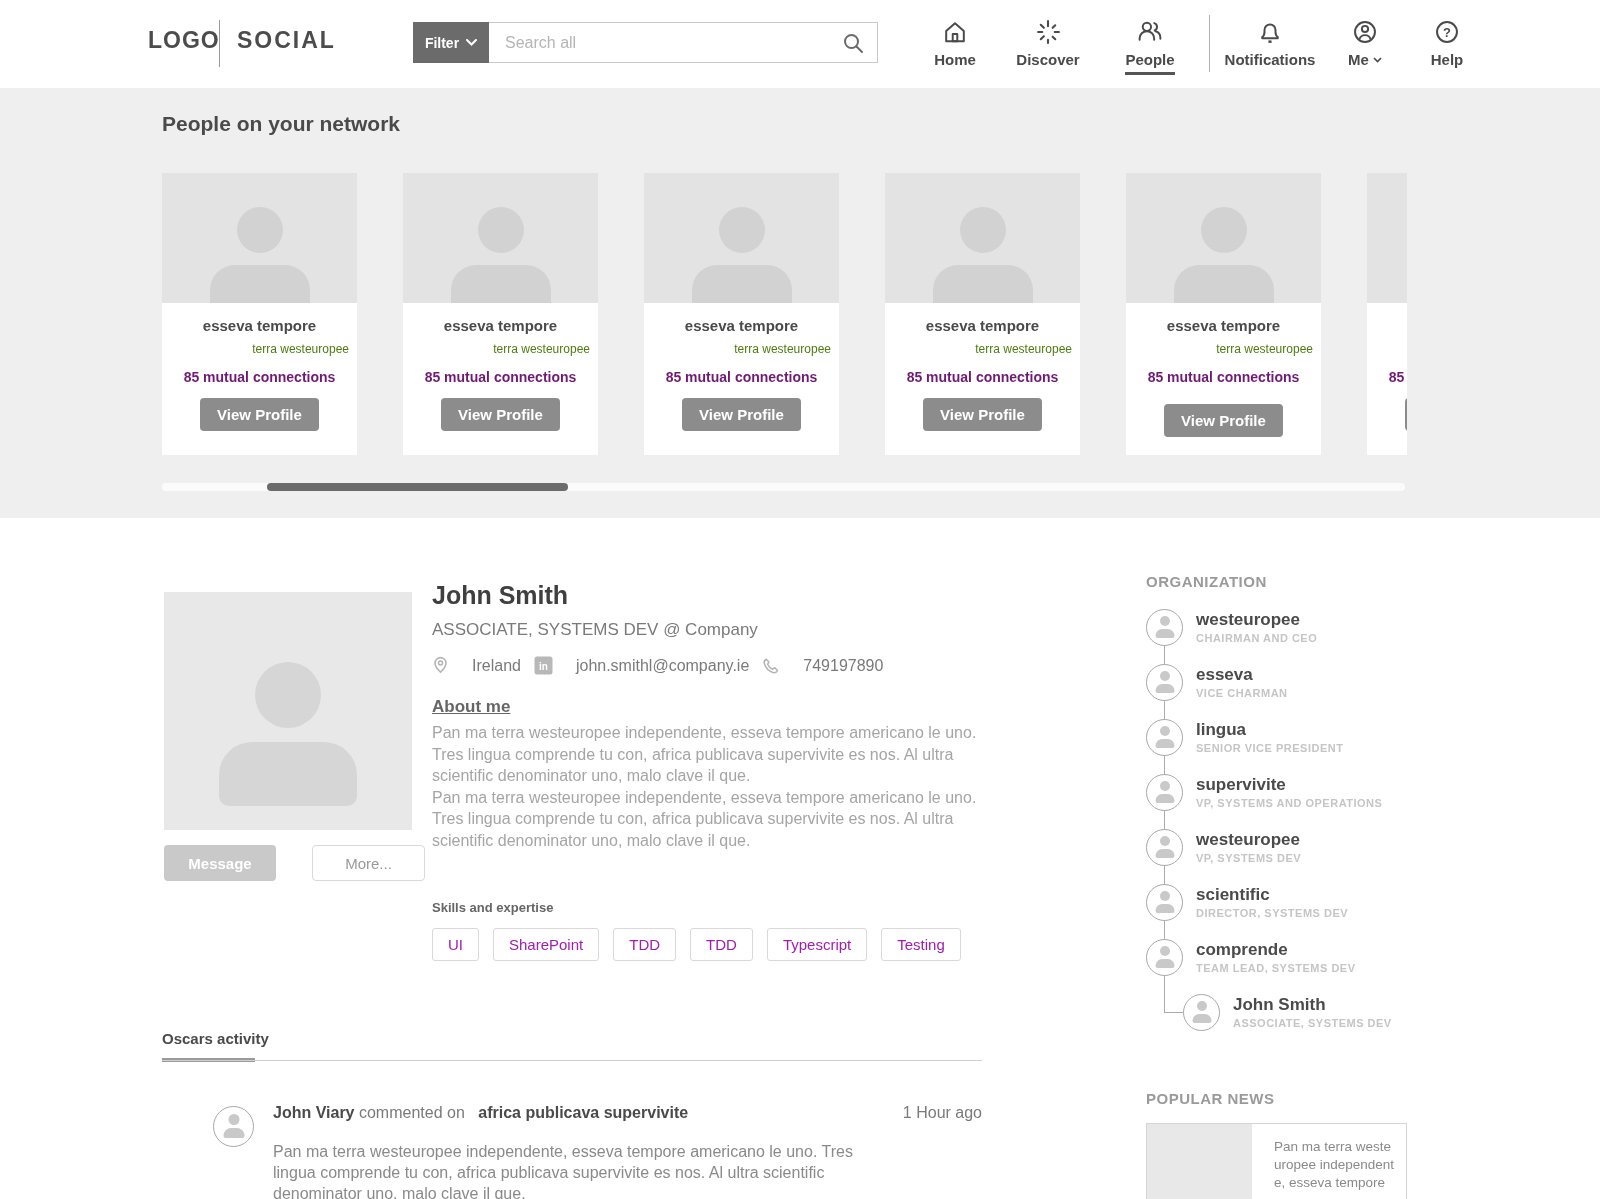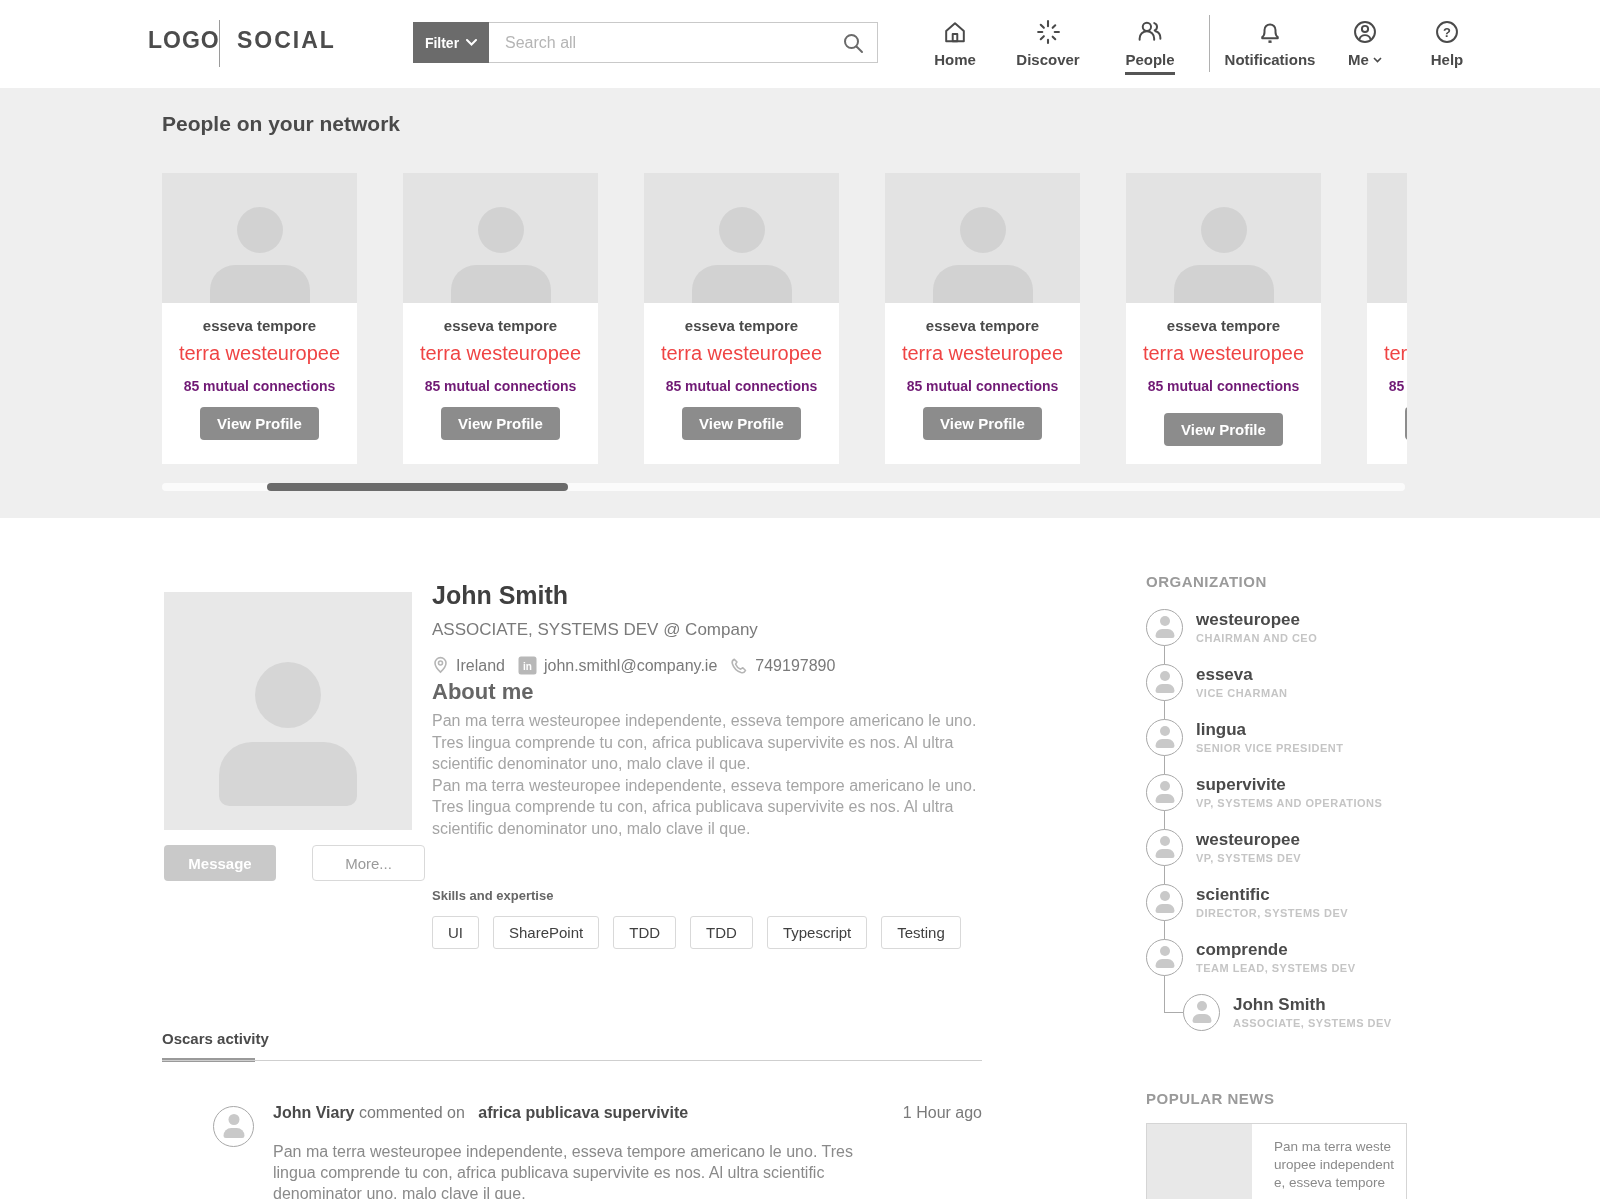--- a/index.html
+++ b/index.html
@@ -38,21 +38,21 @@
   .band-title { position:absolute; left:162px; top:24px; font-size:21px; font-weight:bold; color:#4a4a4a; }
   .cards { position:absolute; left:162px; top:85px; width:1245px; display:flex; gap:46px; overflow:hidden; }
   .card { flex:0 0 195px; background:#fff; }
   .card-photo { height:130px; background:#e3e3e3; position:relative; overflow:hidden; }
   .card-photo::before { content:""; position:absolute; left:50%; top:34px; transform:translateX(-50%);
     width:46px; height:46px; border-radius:50%; background:#d2d2d2; }
   .card-photo::after { content:""; position:absolute; left:50%; top:92px; transform:translateX(-50%);
     width:100px; height:50px; border-radius:25px 25px 8px 8px; background:#d2d2d2; }
   .card-body { text-align:center; padding:14px 8px 18px; }
   .card-name { font-size:15px; font-weight:bold; color:#4a4a4a; }
-  .card-sub { font-size:20px; color:#ef4444; margin-top:8px; }
+  .card-sub { font-size:12px; color:#4d7c0f; margin-top:8px;text-align:right; }
   .card-mutual { font-size:14px; font-weight:bold; color:#701a75; margin-top:13px; }
   .view-btn { margin-top:13px; background:#8c8c8c; color:#fff; font-weight:bold; font-size:15px; border:none;
     border-radius:4px; padding:8px 17px; font-family:inherit; cursor:pointer; }
   .card.tall .view-btn { margin-top:19px; }
   .scrollbar { position:absolute; left:162px; top:395px; width:1243px; height:8px; background:#fbfbfb;
     border-radius:4px; }
   .scroll-thumb { position:absolute; left:105px; top:0; width:301px; height:8px; background:#6b6b6b; border-radius:4px; }
 
   
   .main { position:absolute; top:518px; left:0; width:1600px; height:681px; background:#fff; }
@@ -63,26 +63,26 @@
     width:138px; height:64px; border-radius:33px 33px 10px 10px; background:#d6d6d6; }
   .msg-btn { position:absolute; left:164px; top:327px; width:112px; height:36px; background:#c9c9c9; color:#fff;
     font-weight:bold; font-size:15px; border:none; border-radius:4px; font-family:inherit; cursor:pointer; }
   .more-btn { position:absolute; left:312px; top:327px; width:113px; height:36px; background:#fff; color:#9a9a9a;
     font-size:15px; border:1px solid #d9d9d9; border-radius:4px; font-family:inherit; cursor:pointer; }
 
   .profile-main { position:absolute; left:432px; top:63px; width:560px; }
   .p-name { font-size:25px; font-weight:bold; color:#3f3f3f; }
   .p-headline { margin-top:10px; font-size:17px; color:#7a7a7a; }
   .p-contact { margin-top:16px; display:flex; align-items:center; gap:13px; font-size:16px; color:#7a7a7a; }
-  .p-contact .entry { display:flex; align-items:center; gap:7px; }
-  .about-title { margin-top:4px; font-size:22px; font-weight:bold; color:#666; }
+  .p-contact .entry { display:flex; align-items:center; gap:23px; }
+  .about-title { margin-top:22px; font-size:17px; font-weight:bold; color:#666;text-decoration:underline; }
   .about-p { margin-top:5px; font-size:16px; color:#a5a5a5; line-height:21.5px; }
   .skills-title { margin-top:49px; font-size:13px; font-weight:bold; color:#666; }
   .chips { margin-top:13px; display:flex; gap:14px; }
-  .chip { padding:7px 15px; font-size:15px; color:#404040; border:1px solid #d9d9d9; border-radius:3px;
+  .chip { padding:7px 15px; font-size:15px; color:#a21caf; border:1px solid #d9d9d9; border-radius:3px;
     background:#fff; white-space:nowrap; }
 
   
   .oscars { position:absolute; left:162px; top:512px; width:820px; }
   .act-title { font-size:15px; font-weight:bold; color:#4a4a4a; }
   .act-line { margin-top:11px; position:relative; height:4px; }
   .act-line .thin { position:absolute; left:0; top:2px; width:820px; height:1px; background:#cfcfcf; }
   .act-line .dark { position:absolute; left:0; top:0; width:93px; height:4px; background:#9a9a9a; }
   .act-item { position:relative; margin-top:42px; }
   .act-avatar { position:absolute; left:51px; top:2px; width:41px; height:41px; border:1.5px solid #a8a8a8;

